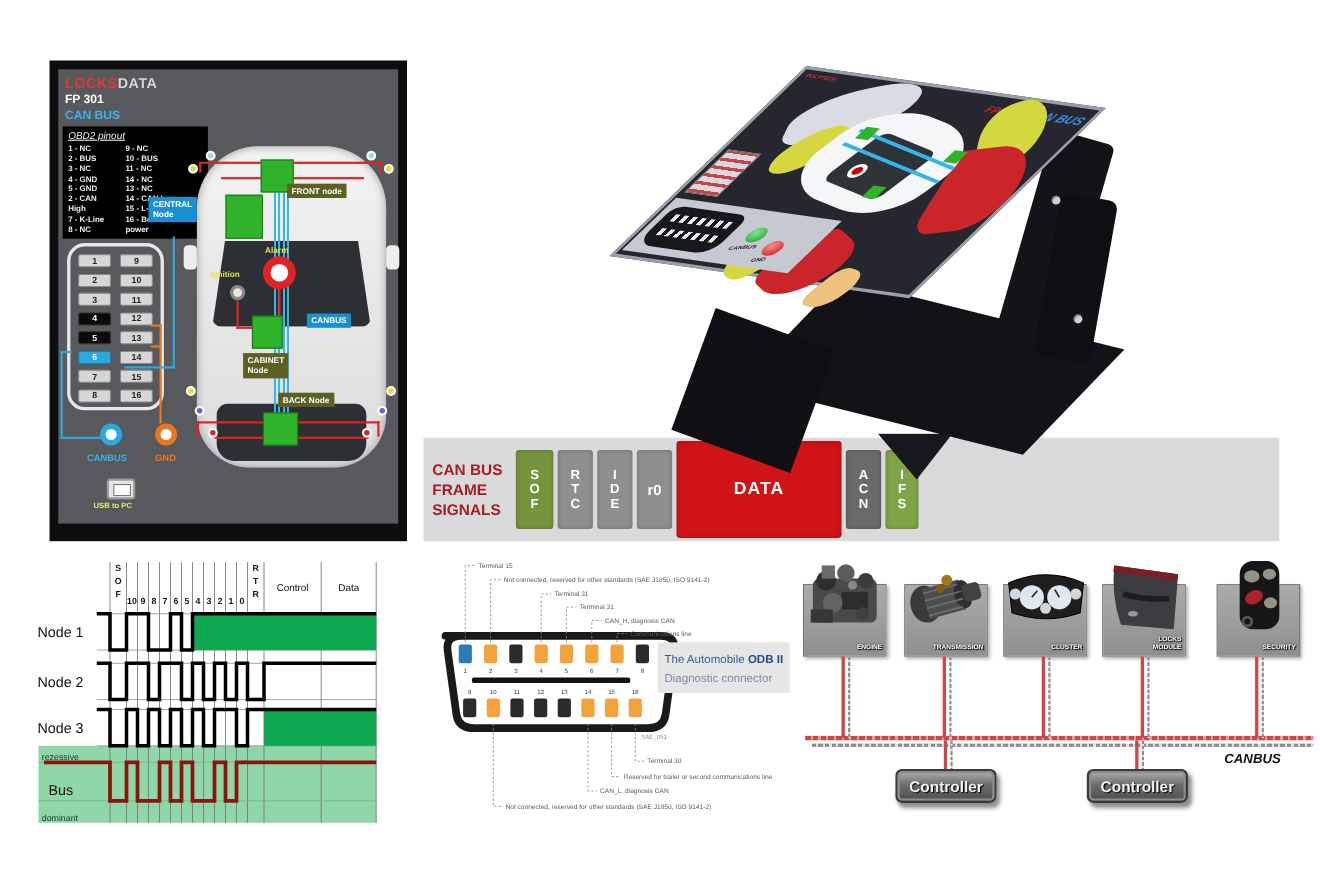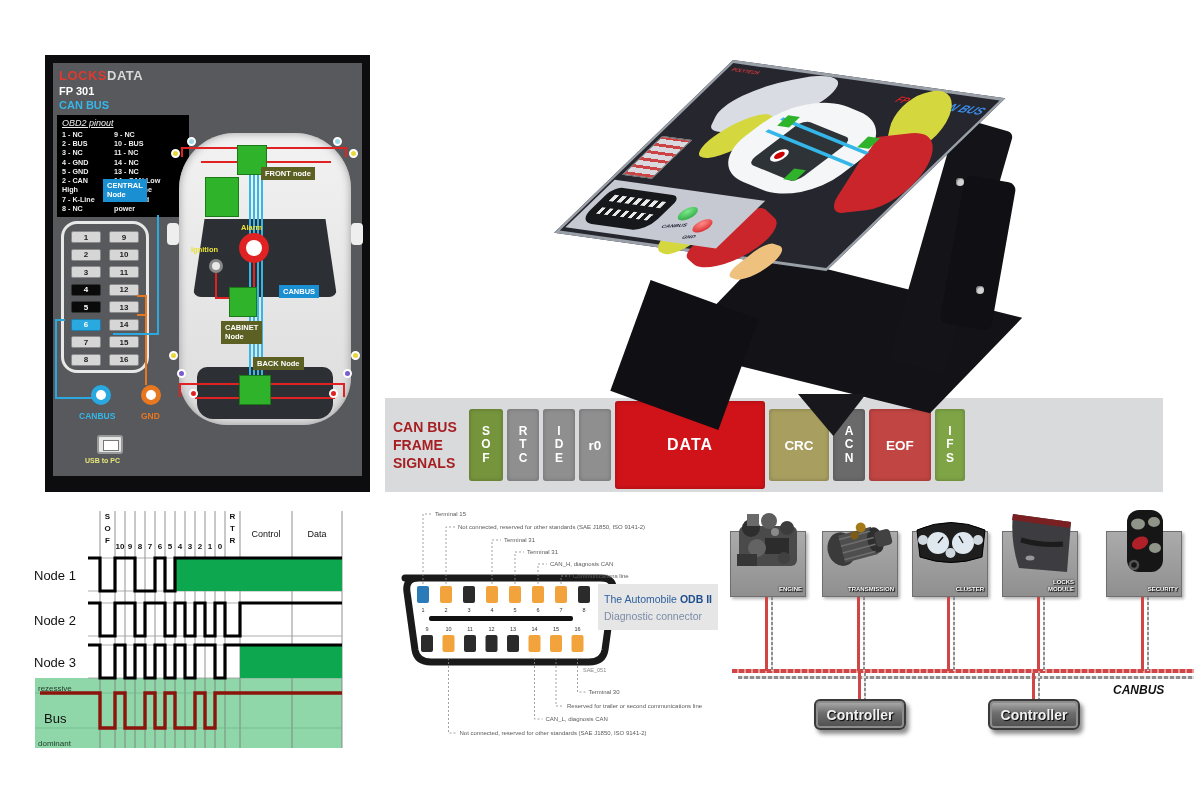--- a/index.html
+++ b/index.html
@@ -254,21 +254,21 @@
         <div class="w red" style="left:14px;top:256px;width:2px;height:14px;"></div>
         <div class="w red" style="left:178px;top:256px;width:2px;height:14px;"></div>
         <div class="w red" style="left:30px;top:270px;width:140px;height:2px;"></div>
 
         <div id="gn-front" class="gnode"></div>
         <div id="gn-central" class="gnode"></div>
         <div id="gn-cabinet" class="gnode"></div>
         <div id="gn-back" class="gnode"></div>
 
         <div id="lab-front" class="car-label olive">FRONT node</div>
-        <div id="lab-central" class="car-label blue" style="white-space: pre-line;">CENTRAL
+        <div id="lab-central" class="car-label blue" style="white-space: pre-line; margin-left: 32px;">CENTRAL
 Node</div>
         <div id="lab-cabinet" class="car-label olive" style="white-space: pre-line;">CABINET
 Node</div>
         <div id="lab-canbus" class="car-label blue">CANBUS</div>
         <div id="lab-back" class="car-label olive">BACK Node</div>
 
         <div id="lab-alarm" class="tinylab">Alarm</div>
         <div id="alarm-ring"></div>
         <div id="lab-ign" class="tinylab">Ignition</div>
         <div id="ign-dot"></div>
@@ -296,25 +296,23 @@
 O
 F</div>
         <div class="seg vert" style="width: 32px; background: rgb(143, 143, 143);">R
 T
 C</div>
         <div class="seg vert" style="width: 32px; background: rgb(143, 143, 143);">I
 D
 E</div>
         <div class="seg" style="width: 32px; background: rgb(143, 143, 143);">r0</div>
         <div class="seg tall" style="width: 150px; background: rgb(207, 19, 24);">DATA</div>
-        <div class="seg" style="width: 60px; background: rgb(168, 158, 96);">CRC</div>
         <div class="seg vert" style="width: 32px; background: rgb(106, 106, 106);">A
 C
 N</div>
-        <div class="seg" style="width: 62px; background: rgb(193, 69, 67);">EOF</div>
         <div class="seg vert" style="width: 30px; background: rgb(126, 164, 70);">I
 F
 S</div>
       </div>
   </section>
   <div id="stand-foot"></div>
 
   <section id="timing">
     <svg id="timing-svg" width="350" height="255" viewBox="0 0 350 255">
         <rect x="35" y="175" width="307" height="70" fill="#8fd7a8"></rect>

